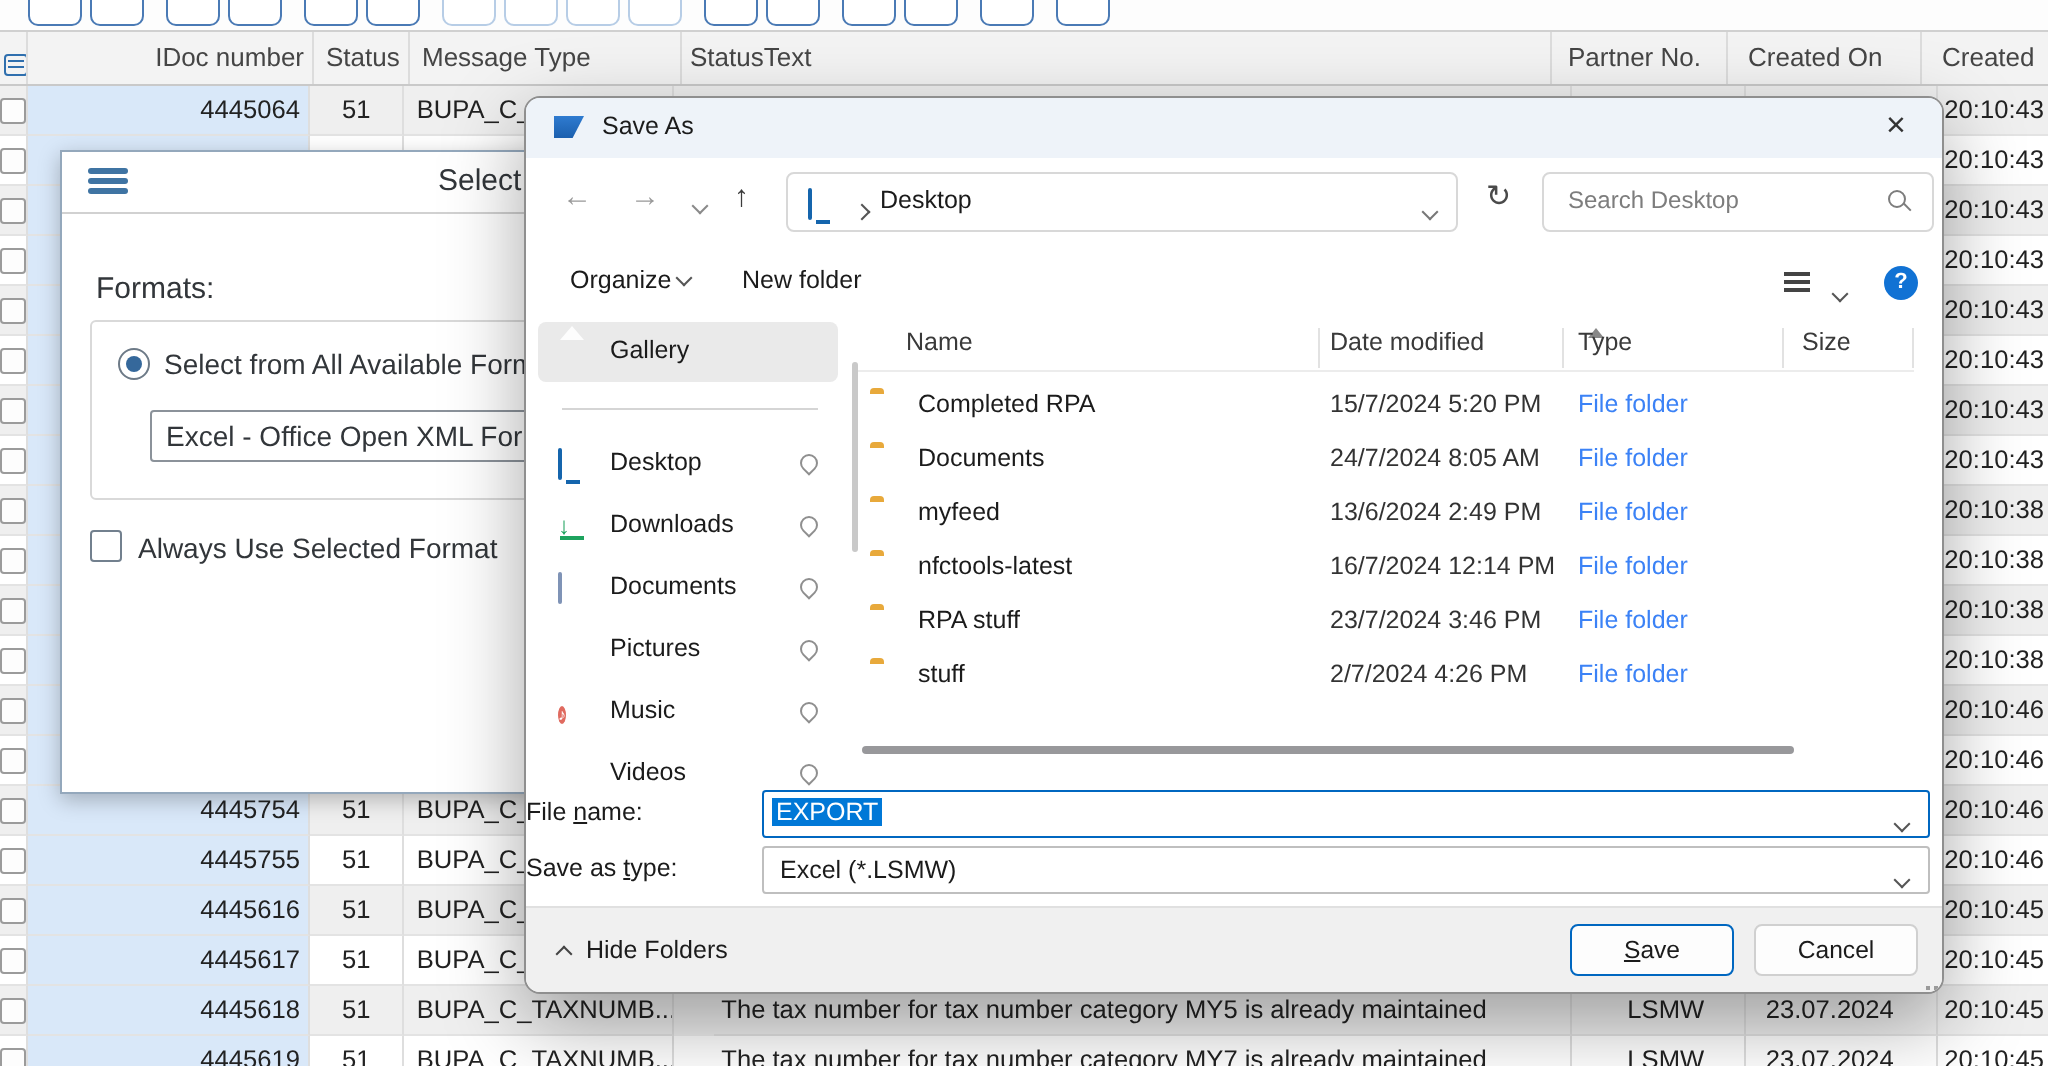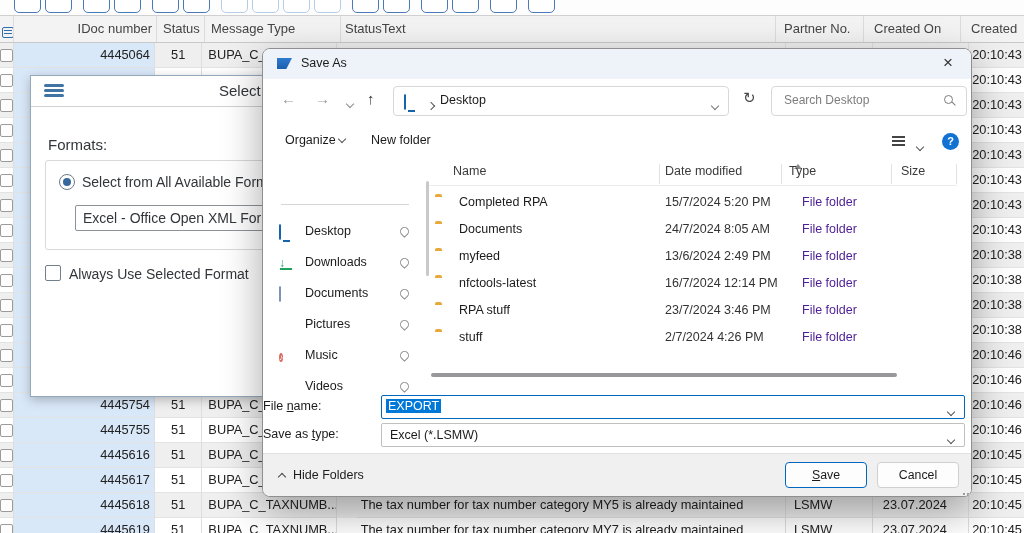--- a/index.html
+++ b/index.html
@@ -20,21 +20,21 @@
        border-top:1px solid #d0d0d0;border-bottom:1px solid #c9c9c9;display:flex;box-sizing:border-box;
        font-size:13px;color:#454545;}
   .sap-header>div{box-sizing:border-box;border-right:1px solid #dcdcdc;line-height:26px;white-space:nowrap;overflow:hidden;}
   .sap-rows{position:absolute;left:0;top:43px;width:1031px;}
   .sap-row{display:flex;height:25px;box-sizing:border-box;font-size:12.8px;color:#222;background:#fff;}
   .sap-row:nth-child(odd){background:#efefef;}
   .sap-row>span{box-sizing:border-box;border-right:1px solid #dedede;border-bottom:1px solid #e3e3e3;
        line-height:24px;white-space:nowrap;overflow:hidden;}
   .c-cb{width:14px;} .c-idoc{width:143px;text-align:right;padding-right:4px;background:#d9e8f9;}
   .c-st{width:48px;text-align:center;} .c-msg{width:136px;padding-left:6px;}
-  .c-txt{width:435px;padding-left:4px;margin-left:20px;} .c-pn{width:88px;padding-left:8px;}
+  .c-txt{width:435px;padding-left:4px;margin-left:20px;} .c-pn{width:88px;padding-left:8px;text-align:center;}
   .c-co{width:97px;padding-left:10px;} .c-cr{width:63px;text-align:right;padding-right:9px;border-right:none!important;}
   .h-cb{width:14px;position:relative;} .h-idoc{width:143px;text-align:right;padding-right:4px;}
   .h-st{width:48px;padding-left:6px;} .h-msg{width:136px;padding-left:6px;}
   .h-txt{width:435px;padding-left:4px;} .h-pn{width:88px;padding-left:8px;}
   .h-co{width:97px;padding-left:10px;} .h-cr{width:63px;padding-left:10px;border-right:none!important;}
   .cb{display:inline-block;width:11px;height:11px;margin:6px 0 0 0;border:1px solid #9b9b9b;border-radius:2px;background:#fdfdfd;}
   .alvico{position:absolute;left:2px;bottom:4px;width:10px;height:9px;border:1.5px solid #2f6fae;border-radius:2px;}
   .alvico::after{content:"";position:absolute;left:1px;top:2px;right:1px;height:1.4px;background:#2f6fae;box-shadow:0 3px 0 #2f6fae;}
 
   
@@ -110,21 +110,21 @@
   .fl-sep{position:absolute;top:3px;width:1px;height:20px;background:#e2e2e2;}
   .fl-underline{position:absolute;left:0;top:26px;width:528px;height:1px;background:#ececec;}
   .sort-caret{position:absolute;left:365px;top:0;width:0;height:0;border-left:4px solid transparent;
        border-right:4px solid transparent;border-bottom:5px solid #888;}
   .file-row{position:absolute;left:0;width:528px;height:27px;}
   .folder{position:relative;width:16px;height:11px;background:linear-gradient(#ffd567,#f0b23e);border-radius:1.5px;}
   .folder::before{content:"";position:absolute;top:-3px;left:0;width:7px;height:3px;background:#e8a93b;border-radius:2px 2px 0 0;}
   .fr-icon{position:absolute;left:6px;top:8px;}
   .fr-name{position:absolute;left:30px;top:6px;}
   .fr-date{position:absolute;left:236px;top:6px;color:#333;}
-  .fr-type{position:absolute;left:373px;top:6px;color:#4c1d95;}
+  .fr-type{position:absolute;left:360px;top:6px;color:#3b82f6;}
   .fr-size{position:absolute;left:472px;top:6px;color:#333;}
   .hscroll{position:absolute;left:168px;top:214px;width:466px;height:4px;background:#98989b;border-radius:2px;}
   .fn-row{position:absolute;left:0;right:0;height:24px;}
   .fn-label{position:absolute;left:0;top:4px;width:112px;text-align:left;color:#1b1b1b;}
   .accel{text-decoration:underline;}
   .fn-box{position:absolute;left:118px;top:0;width:584px;height:24px;box-sizing:border-box;border-radius:2px;background:#fff;}
   .fn-box.focus{border:1.6px solid #0067c0;} .fn-box.plain{border:1px solid #bfbfbf;}
   .fn-text{position:absolute;left:4px;top:4px;}
   .fn-text.selected{background:#0078d7;color:#fff;padding:0 2px;top:3px;}
   .fn-chv{position:absolute;right:10px;top:8px;color:#555;}
@@ -446,20 +446,24 @@
           <i></i>
           <i></i>
           <i></i>
         </span>
       <span class="cmd-item" style="right:48px;top:12px;color:#555"><span class="chv down"></span></span>
       <span class="help">?</span>
     </div>
 
     <div class="sd-content">
       <div class="sidebar">
+        <div class="sb-item sel" style="top:2px">
+          <span class="sb-icon"><span class="ico-pic"></span></span>
+          <span class="sb-label">Gallery</span>
+        </div>
         <div class="sb-div" style="top:45px"></div>
         <div class="sb-scroll"></div>
         <div class="sb-item" style="top:58px">
           <span class="sb-icon"><span class="mon"></span></span>
           <span class="sb-label">Desktop</span>
           <span class="pin"></span>
         </div>
         <div class="sb-item" style="top:89px">
           <span class="sb-icon"><span class="ico-dl">↓</span></span>
           <span class="sb-label">Downloads</span>

